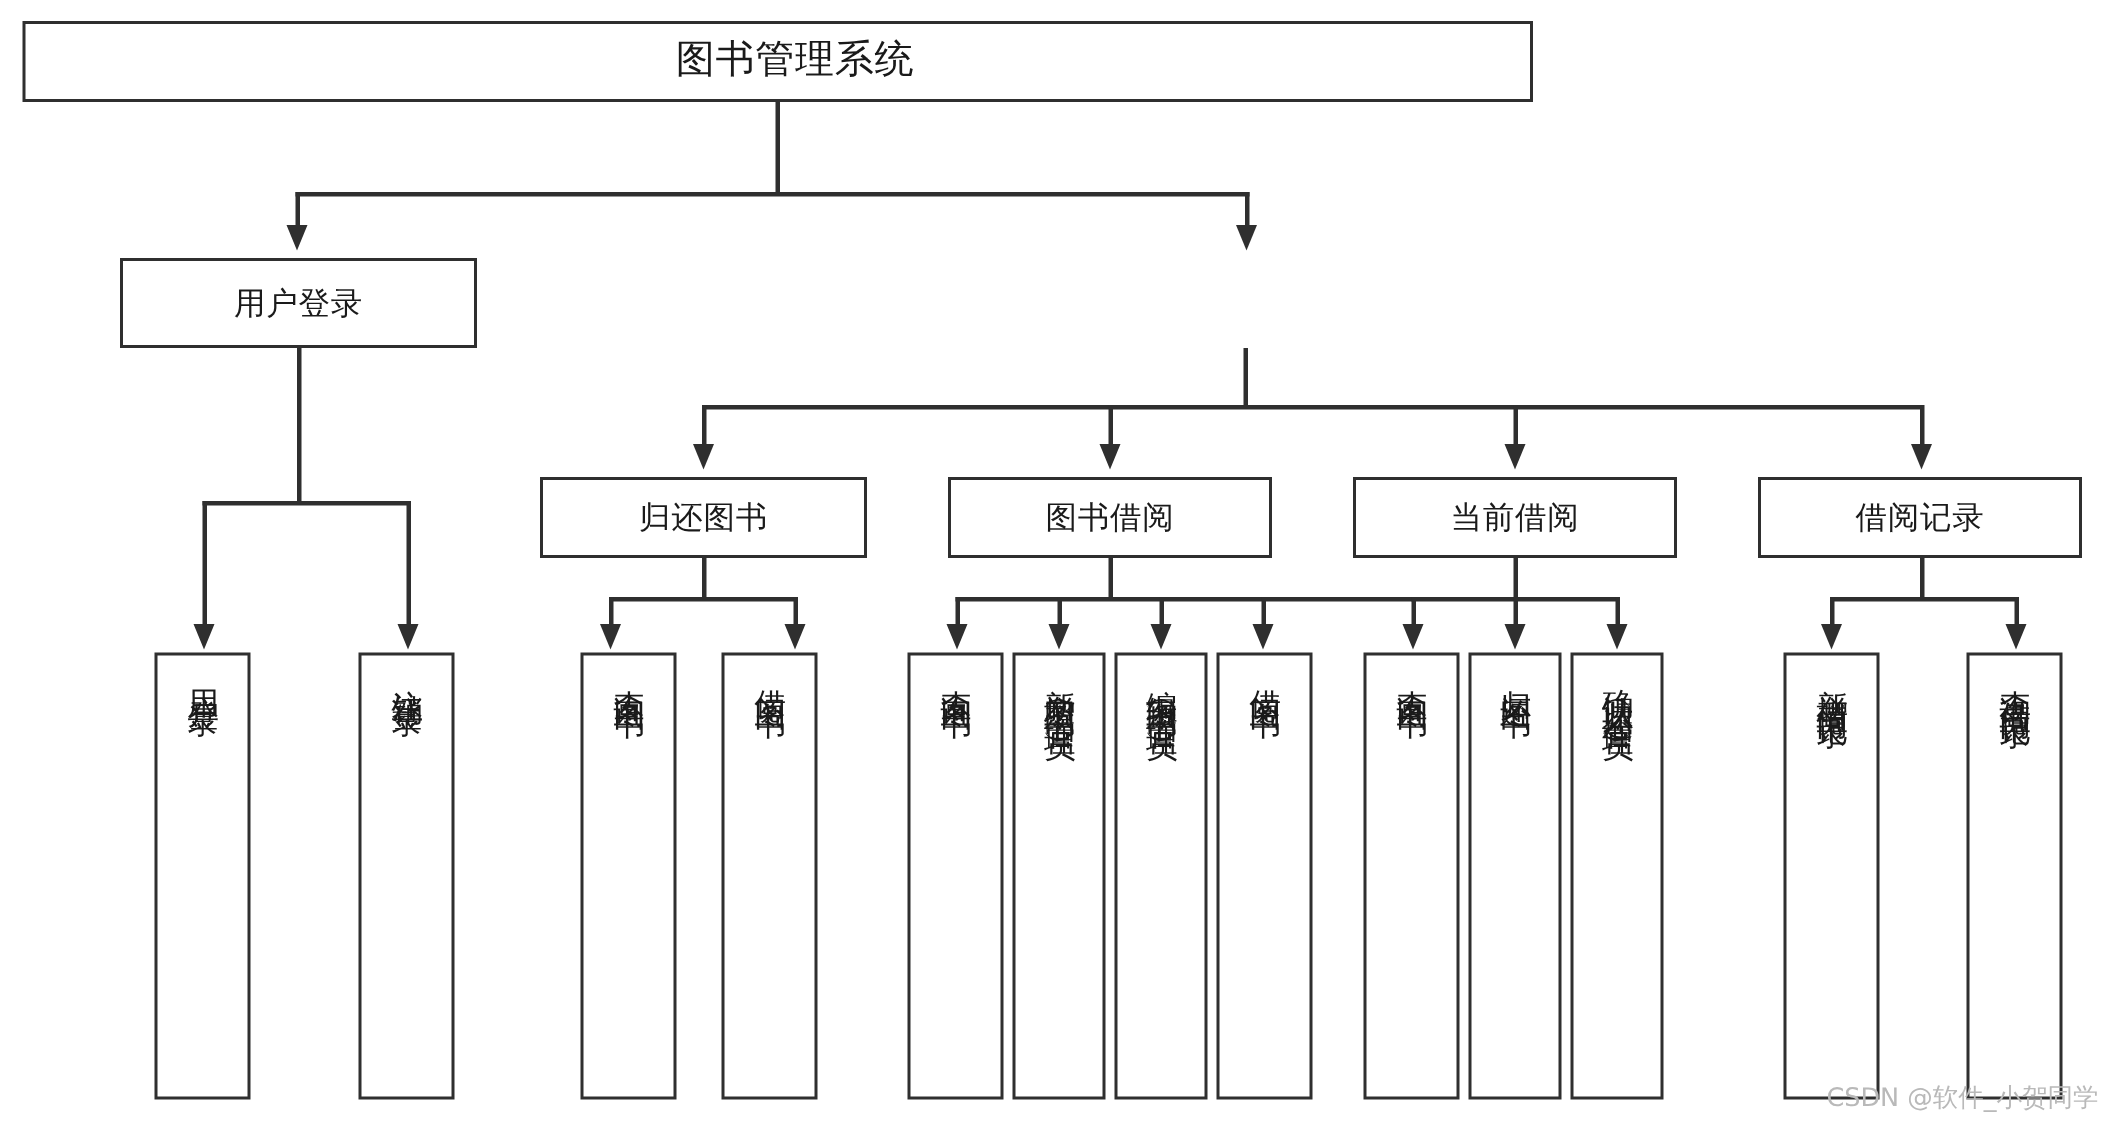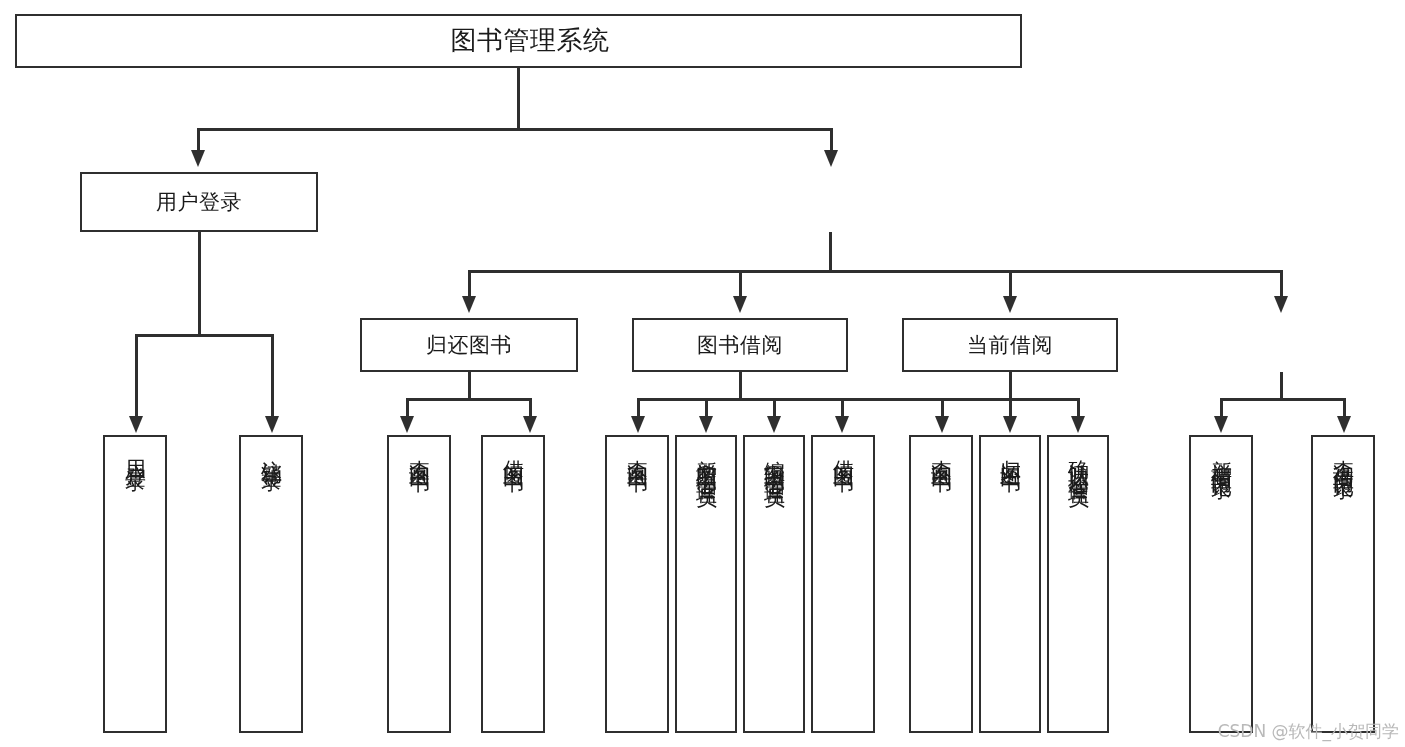--- a/index.html
+++ b/index.html
@@ -130,20 +130,23 @@
   <div class="arrow" style="left:1274px; top:296px;"></div>
 
   <div class="node horiz" style="left:360px; top:318px; width:218px; height:54px;">
     <span class="label">归还图书</span>
   </div>
   <div class="node horiz" style="left:902px; top:318px; width:216px; height:54px;">
     <span class="label">当前借阅</span>
   </div>
   <div class="node horiz" style="left:632px; top:318px; width:216px; height:54px;">
     <span class="label">图书借阅</span>
+  </div>
+  <div class="node horiz" style="left:1172px; top:318px; width:216px; height:54px;">
+    <span class="label">借阅记录</span>
   </div>
 
   <div class="ln v" style="left:468px; top:372px; height:28px;"></div>
   <div class="ln h" style="left:406px; top:398px; width:126px;"></div>
   <div class="ln v" style="left:406px; top:398px; height:18px;"></div>
   <div class="arrow" style="left:400px; top:416px;"></div>
   <div class="ln v" style="left:529px; top:398px; height:18px;"></div>
   <div class="arrow" style="left:523px; top:416px;"></div>
 
   <div class="ln v" style="left:739px; top:372px; height:28px;"></div>

